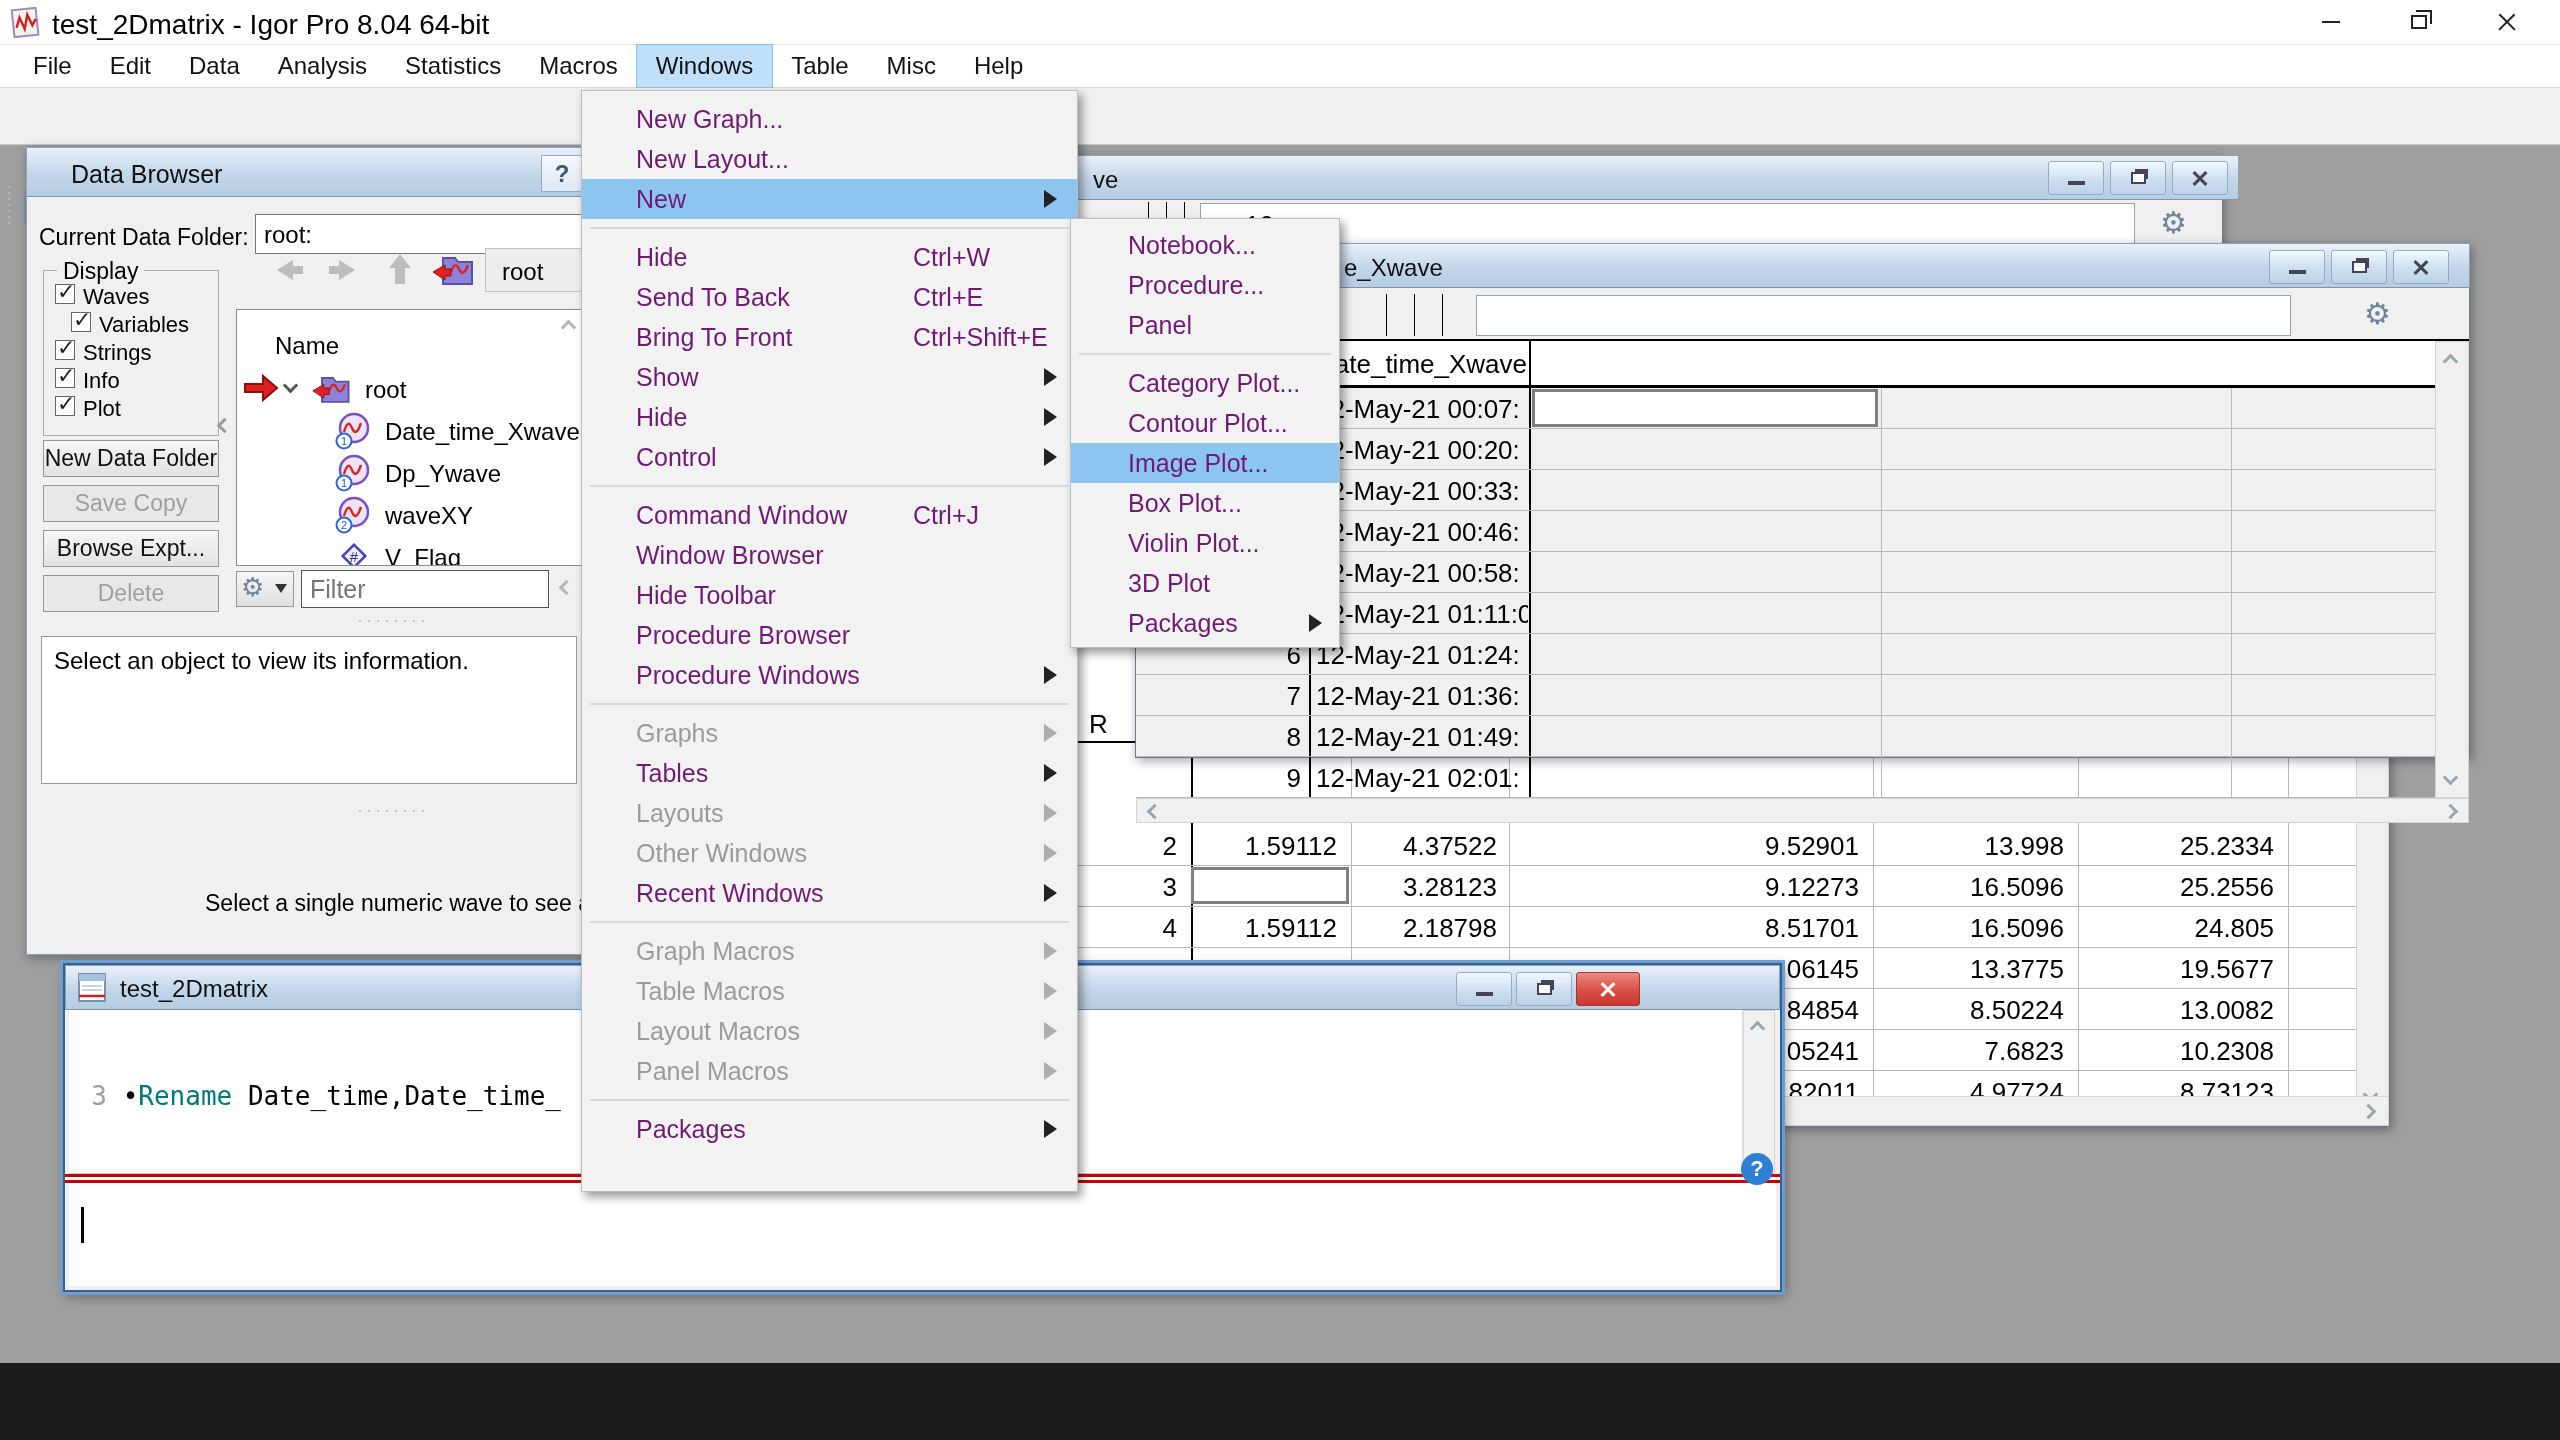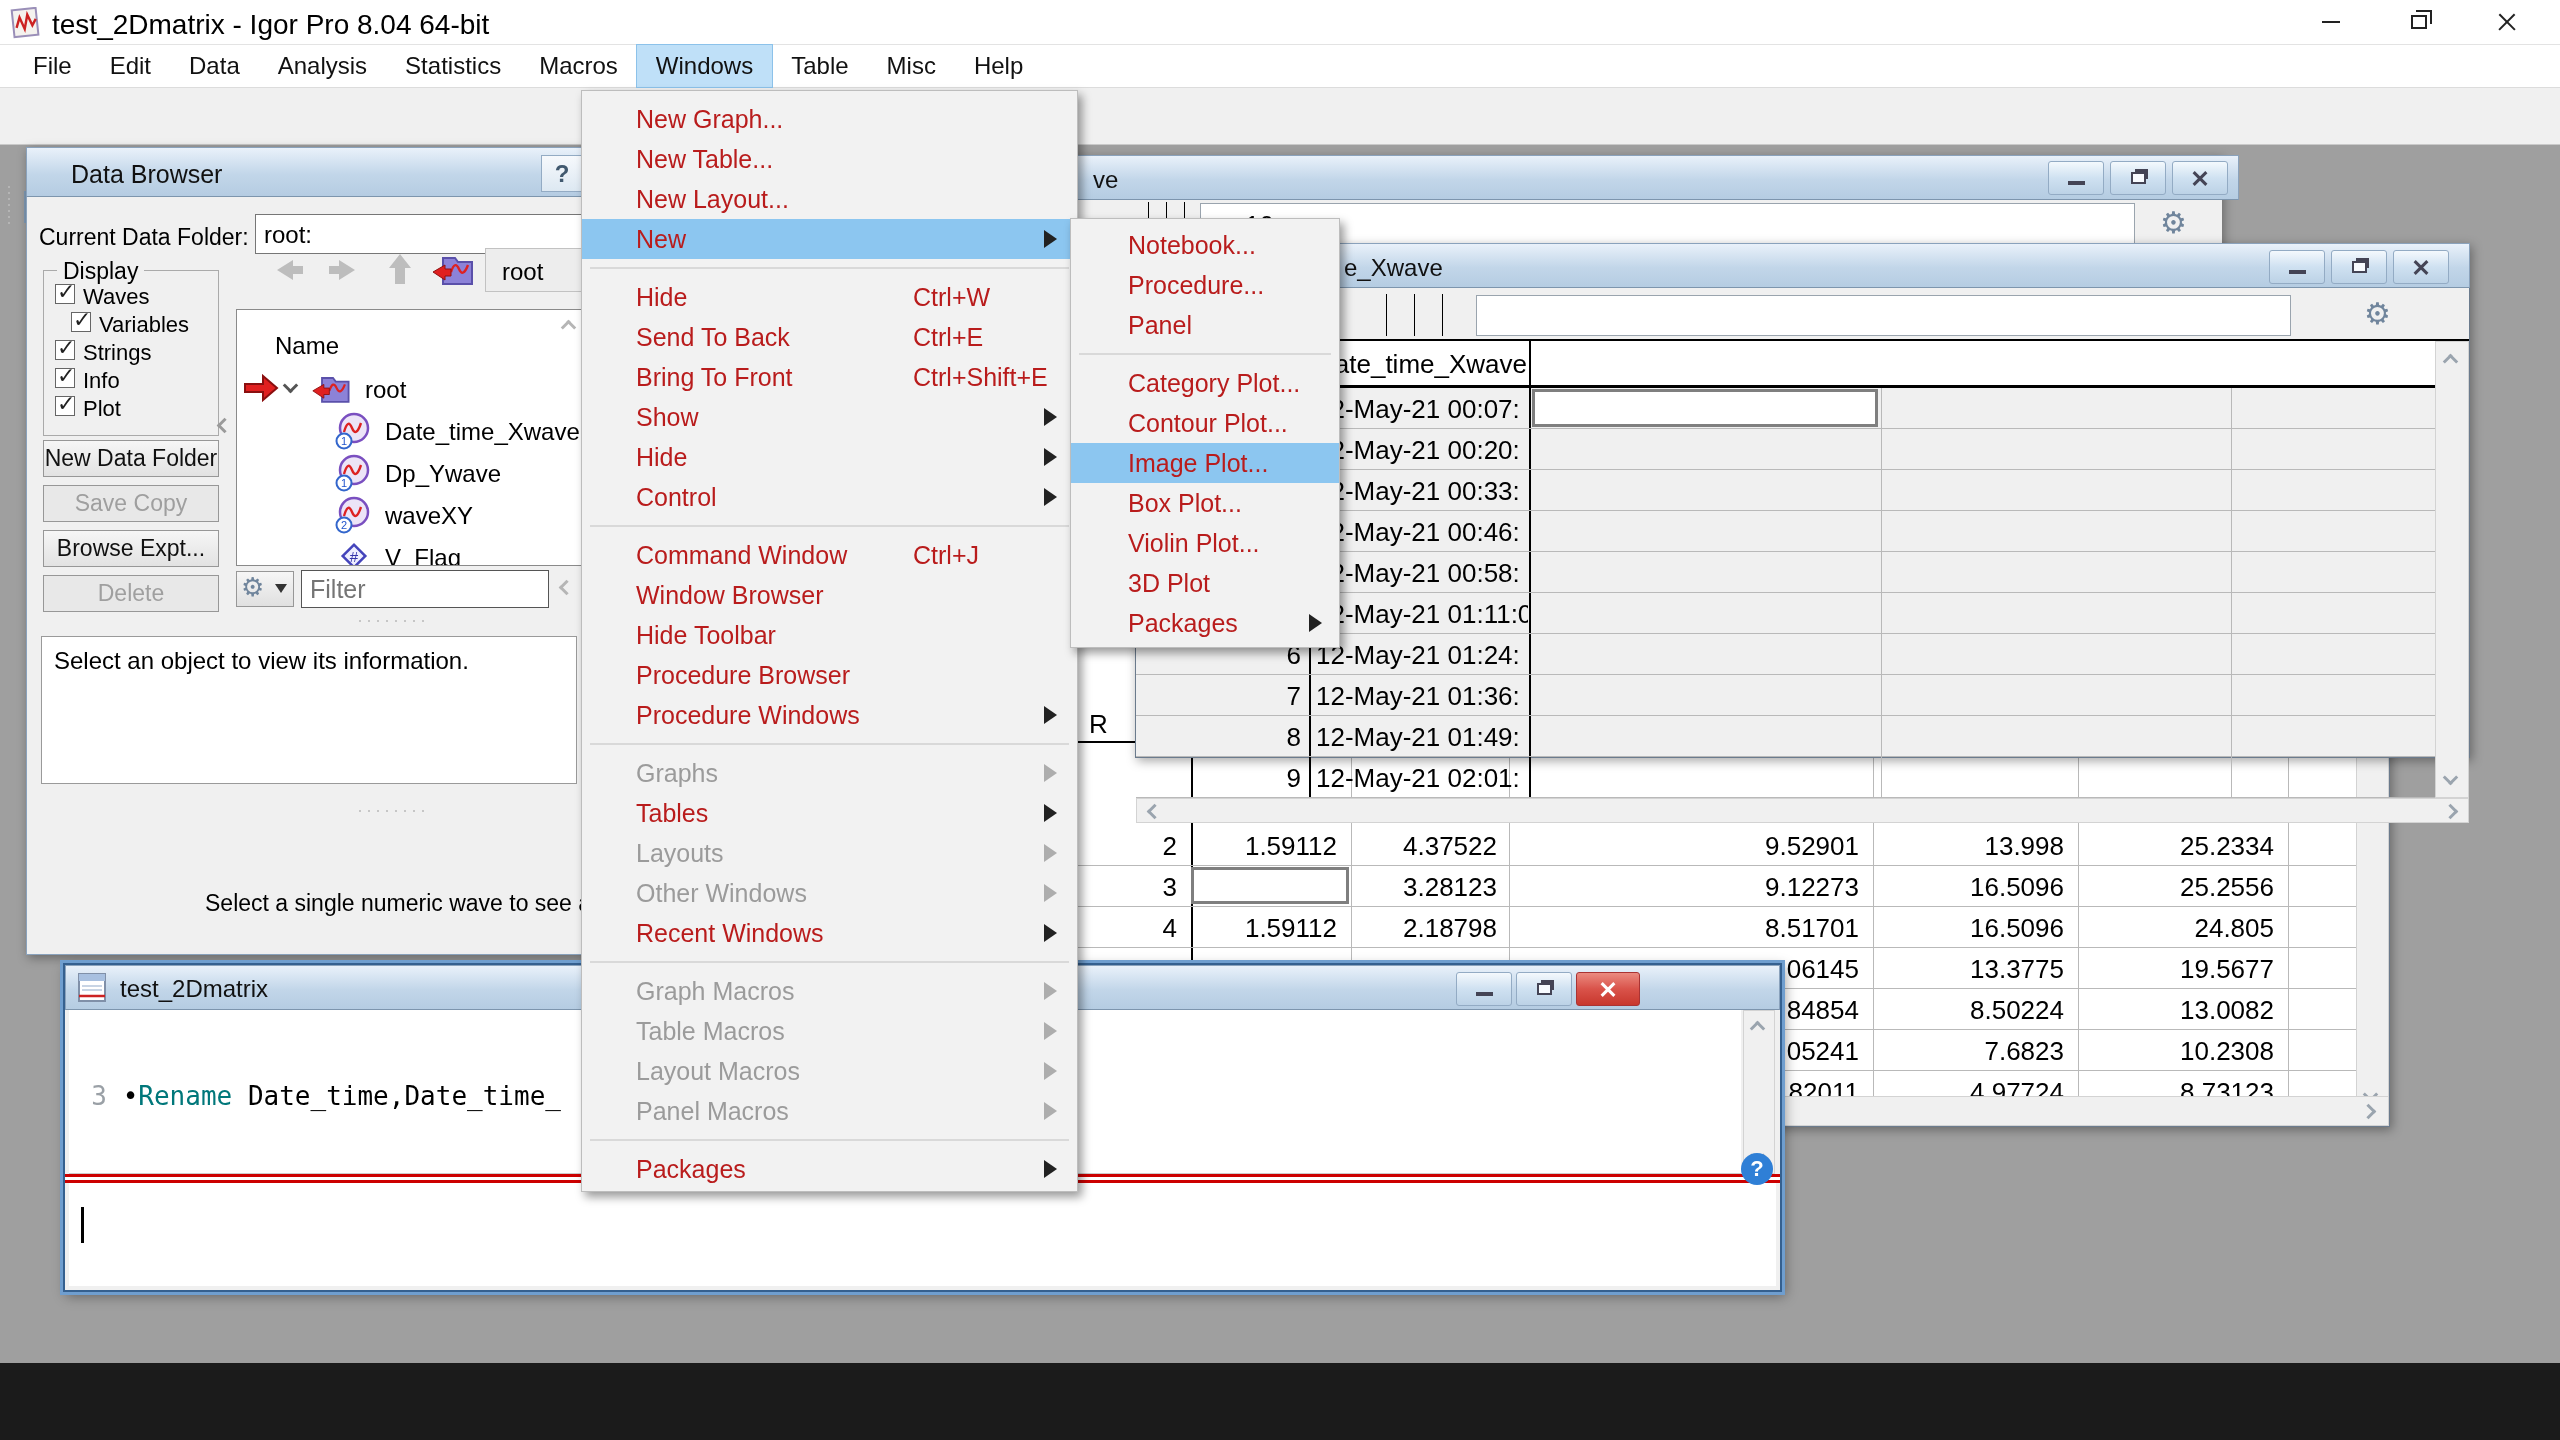--- a/index.html
+++ b/index.html
@@ -47,21 +47,21 @@
 .scrl{background:#f0f0f0;border:1px solid #d3d3d3}
 .gbox{border:1px solid #aaa}
 .cb{width:20px;height:20px;background:#fff;border:1px solid #666;position:relative}
 .cb:after{content:"✓";position:absolute;left:1px;top:-6px;font-size:22px;color:#222}
 .dbbtn{width:176px;height:37px;background:linear-gradient(#f6f6f6,#e2e2e2);border:1px solid #979797;font-size:23px;color:#111;display:flex;align-items:center;justify-content:center}
 .dbbtn.dis{color:#9f9f9f;background:#e8e8e8}
 .treelbl{font-size:24px;color:#000}
 .dots{color:#c0c0c0;font-size:18px;letter-spacing:3px}
 
 .menu{background:#f2f2f2;border:1px solid #bdbdbd;box-shadow:4px 5px 9px rgba(0,0,0,.4)}
-.mi{position:relative;height:40px;display:flex;align-items:center;font-size:25px;color:#b91c1c;padding-left:54px}
+.mi{position:relative;height:40px;display:flex;align-items:center;font-size:25px;color:#701a75;padding-left:54px}
 .mi .sc{position:absolute;left:331px}
 .mi .ar{position:absolute;left:462px;width:0;height:0;border-left:13px solid #222;border-top:9px solid transparent;border-bottom:9px solid transparent}
 .mi.dis{color:#9b9b9b}
 .mi.dis .ar{border-left-color:#adadad}
 .mi.hl{background:#8cc6f0}
 .msep{height:18px;display:flex;align-items:center}
 .msep i{display:block;height:2px;background:#d9d9d9;width:100%;margin:0 8px}
 
 #cmdw{left:63px;top:963px;width:1719px;height:329px;background:#f0f0f0;border:2px solid #35608f;box-shadow:0 0 0 3px #6f9ecf,3px 4px 12px rgba(0,0,0,.4)}
 .mono{font-family:"DejaVu Sans Mono",monospace;font-size:26px;white-space:pre}
@@ -532,23 +532,20 @@
       <span class="x" style="left:12px;top:24px;width:2.6px;height:36px;background:#000"></span>
     </div>
     <div class="x" style="left:1676px;top:188px;width:32px;height:32px;border-radius:50%;background:#2f7fd6;color:#fff;font-size:22px;font-weight:bold;display:flex;align-items:center;justify-content:center;z-index:2">?</div>
   </div>
 
   <div class="x menu" style="left:581px;top:90px;width:497px;height:1102px;padding-top:8px;z-index:10">
     <div class="mi">
         <span>New Graph...</span>
       </div>
     <div class="mi">
-        <span>New Table...</span>
-      </div>
-    <div class="mi">
         <span>New Layout...</span>
       </div>
     <div class="mi hl">
         <span>New</span>
         <span class="ar"></span>
       </div>
     <div class="msep">
         <i></i>
       </div>
     <div class="mi">

